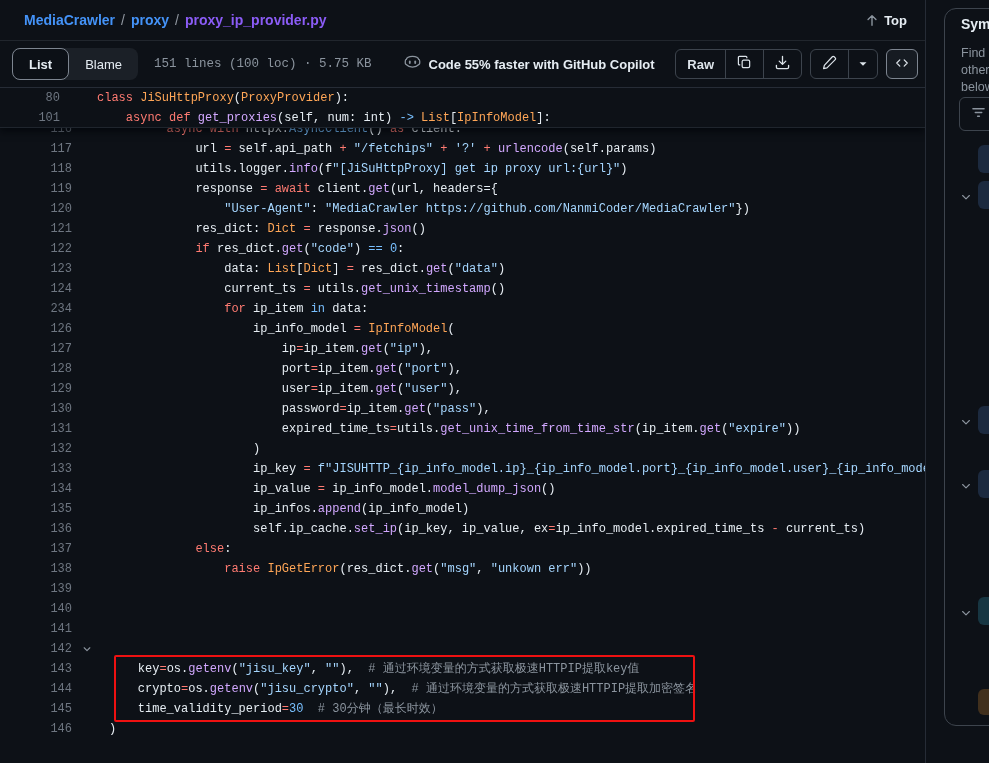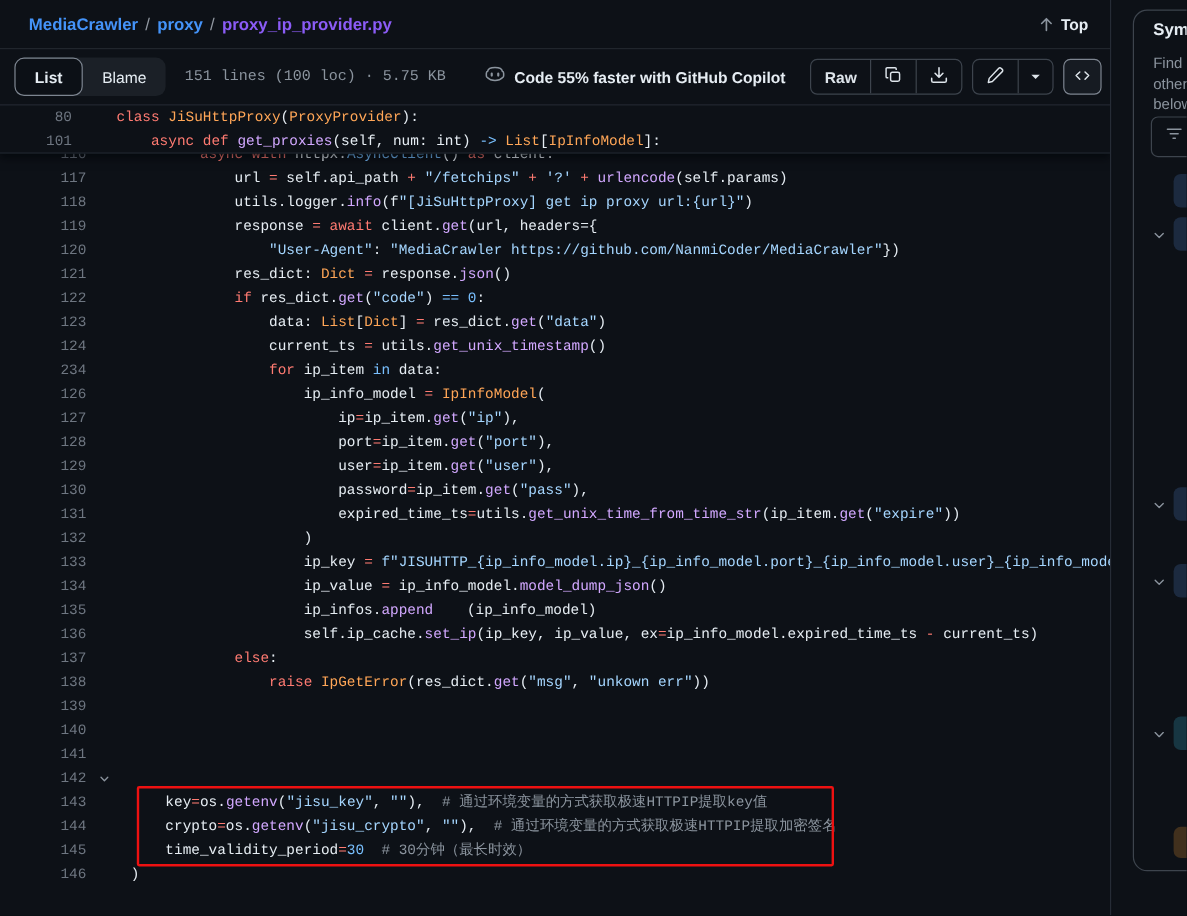--- a/index.html
+++ b/index.html
@@ -156,21 +156,21 @@
           <div class="code-row"><span class="lnum">234</span><span class="lgut"></span><span class="lcode"><span style="color: rgb(230, 237, 243);">                </span><span style="color: rgb(255, 123, 114);">for</span><span style="color: rgb(230, 237, 243);"> ip_item </span><span style="color: rgb(121, 192, 255);">in</span><span style="color: rgb(230, 237, 243);"> data:</span></span></div>
           <div class="code-row"><span class="lnum">126</span><span class="lgut"></span><span class="lcode"><span style="color: rgb(230, 237, 243);">                    ip_info_model </span><span style="color: rgb(255, 123, 114);">=</span><span style="color: rgb(230, 237, 243);"> </span><span style="color: rgb(255, 166, 87);">IpInfoModel</span><span style="color: rgb(230, 237, 243);">(</span></span></div>
           <div class="code-row"><span class="lnum">127</span><span class="lgut"></span><span class="lcode"><span style="color: rgb(230, 237, 243);">                        ip</span><span style="color: rgb(255, 123, 114);">=</span><span style="color: rgb(230, 237, 243);">ip_item.</span><span style="color: rgb(210, 168, 255);">get</span><span style="color: rgb(230, 237, 243);">(</span><span style="color: rgb(165, 214, 255);">"ip"</span><span style="color: rgb(230, 237, 243);">),</span></span></div>
           <div class="code-row"><span class="lnum">128</span><span class="lgut"></span><span class="lcode"><span style="color: rgb(230, 237, 243);">                        port</span><span style="color: rgb(255, 123, 114);">=</span><span style="color: rgb(230, 237, 243);">ip_item.</span><span style="color: rgb(210, 168, 255);">get</span><span style="color: rgb(230, 237, 243);">(</span><span style="color: rgb(165, 214, 255);">"port"</span><span style="color: rgb(230, 237, 243);">),</span></span></div>
           <div class="code-row"><span class="lnum">129</span><span class="lgut"></span><span class="lcode"><span style="color: rgb(230, 237, 243);">                        user</span><span style="color: rgb(255, 123, 114);">=</span><span style="color: rgb(230, 237, 243);">ip_item.</span><span style="color: rgb(210, 168, 255);">get</span><span style="color: rgb(230, 237, 243);">(</span><span style="color: rgb(165, 214, 255);">"user"</span><span style="color: rgb(230, 237, 243);">),</span></span></div>
           <div class="code-row"><span class="lnum">130</span><span class="lgut"></span><span class="lcode"><span style="color: rgb(230, 237, 243);">                        password</span><span style="color: rgb(255, 123, 114);">=</span><span style="color: rgb(230, 237, 243);">ip_item.</span><span style="color: rgb(210, 168, 255);">get</span><span style="color: rgb(230, 237, 243);">(</span><span style="color: rgb(165, 214, 255);">"pass"</span><span style="color: rgb(230, 237, 243);">),</span></span></div>
           <div class="code-row"><span class="lnum">131</span><span class="lgut"></span><span class="lcode"><span style="color: rgb(230, 237, 243);">                        expired_time_ts</span><span style="color: rgb(255, 123, 114);">=</span><span style="color: rgb(230, 237, 243);">utils.</span><span style="color: rgb(210, 168, 255);">get_unix_time_from_time_str</span><span style="color: rgb(230, 237, 243);">(ip_item.</span><span style="color: rgb(210, 168, 255);">get</span><span style="color: rgb(230, 237, 243);">(</span><span style="color: rgb(165, 214, 255);">"expire"</span><span style="color: rgb(230, 237, 243);">))</span></span></div>
           <div class="code-row"><span class="lnum">132</span><span class="lgut"></span><span class="lcode"><span style="color: rgb(230, 237, 243);">                    )</span></span></div>
           <div class="code-row"><span class="lnum">133</span><span class="lgut"></span><span class="lcode"><span style="color: rgb(230, 237, 243);">                    ip_key </span><span style="color: rgb(255, 123, 114);">=</span><span style="color: rgb(230, 237, 243);"> </span><span style="color: rgb(165, 214, 255);">f"JISUHTTP_{ip_info_model.ip}_{ip_info_model.port}_{ip_info_model.user}_{ip_info_model.password}"</span></span></div>
           <div class="code-row"><span class="lnum">134</span><span class="lgut"></span><span class="lcode"><span style="color: rgb(230, 237, 243);">                    ip_value </span><span style="color: rgb(255, 123, 114);">=</span><span style="color: rgb(230, 237, 243);"> ip_info_model.</span><span style="color: rgb(210, 168, 255);">model_dump_json</span><span style="color: rgb(230, 237, 243);">()</span></span></div>
-          <div class="code-row"><span class="lnum">135</span><span class="lgut"></span><span class="lcode"><span style="color: rgb(230, 237, 243);">                    ip_infos.</span><span style="color: rgb(210, 168, 255);">append</span><span style="color: rgb(230, 237, 243); margin-left: 28px;">(ip_info_model)</span></span></div>
+          <div class="code-row"><span class="lnum">135</span><span class="lgut"></span><span class="lcode"><span style="color: rgb(230, 237, 243);">                    ip_infos.</span><span style="color: rgb(210, 168, 255);">append</span><span style="color: rgb(230, 237, 243);">(ip_info_model)</span></span></div>
           <div class="code-row"><span class="lnum">136</span><span class="lgut"></span><span class="lcode"><span style="color: rgb(230, 237, 243);">                    self.ip_cache.</span><span style="color: rgb(210, 168, 255);">set_ip</span><span style="color: rgb(230, 237, 243);">(ip_key, ip_value, ex</span><span style="color: rgb(255, 123, 114);">=</span><span style="color: rgb(230, 237, 243);">ip_info_model.expired_time_ts </span><span style="color: rgb(255, 123, 114);">-</span><span style="color: rgb(230, 237, 243);"> current_ts)</span></span></div>
           <div class="code-row"><span class="lnum">137</span><span class="lgut"></span><span class="lcode"><span style="color: rgb(230, 237, 243);">            </span><span style="color: rgb(255, 123, 114);">else</span><span style="color: rgb(230, 237, 243);">:</span></span></div>
           <div class="code-row"><span class="lnum">138</span><span class="lgut"></span><span class="lcode"><span style="color: rgb(230, 237, 243);">                </span><span style="color: rgb(255, 123, 114);">raise</span><span style="color: rgb(230, 237, 243);"> </span><span style="color: rgb(255, 166, 87);">IpGetError</span><span style="color: rgb(230, 237, 243);">(res_dict.</span><span style="color: rgb(210, 168, 255);">get</span><span style="color: rgb(230, 237, 243);">(</span><span style="color: rgb(165, 214, 255);">"msg"</span><span style="color: rgb(230, 237, 243);">, </span><span style="color: rgb(165, 214, 255);">"unkown err"</span><span style="color: rgb(230, 237, 243);">))</span></span></div>
           <div class="code-row"><span class="lnum">139</span><span class="lgut"></span></div>
           <div class="code-row"><span class="lnum">140</span><span class="lgut"></span><span class="lcode"></span></div>
           <div class="code-row"><span class="lnum">141</span><span class="lgut"></span><span class="lcode"></span></div>
           <div class="code-row"><span class="lnum">142</span><span class="lgut"><span class="fold"><svg width="10" height="10" viewBox="0 0 16 16">
                   <path d="M3.5 6 8 10.5 12.5 6" stroke="#8b949e" stroke-width="1.8" fill="none" stroke-linecap="round" stroke-linejoin="round"></path>
                 </svg></span></span></div>
           <div class="code-row"><span class="lnum">143</span><span class="lgut"></span><span class="lcode"><span style="color: rgb(230, 237, 243);">    key</span><span style="color: rgb(255, 123, 114);">=</span><span style="color: rgb(230, 237, 243);">os.</span><span style="color: rgb(210, 168, 255);">getenv</span><span style="color: rgb(230, 237, 243);">(</span><span style="color: rgb(165, 214, 255);">"jisu_key"</span><span style="color: rgb(230, 237, 243);">, </span><span style="color: rgb(165, 214, 255);">""</span><span style="color: rgb(230, 237, 243);">),  </span><span style="color: rgb(139, 148, 158);"># 通过环境变量的方式获取极速HTTPIP提取key值</span></span></div>

